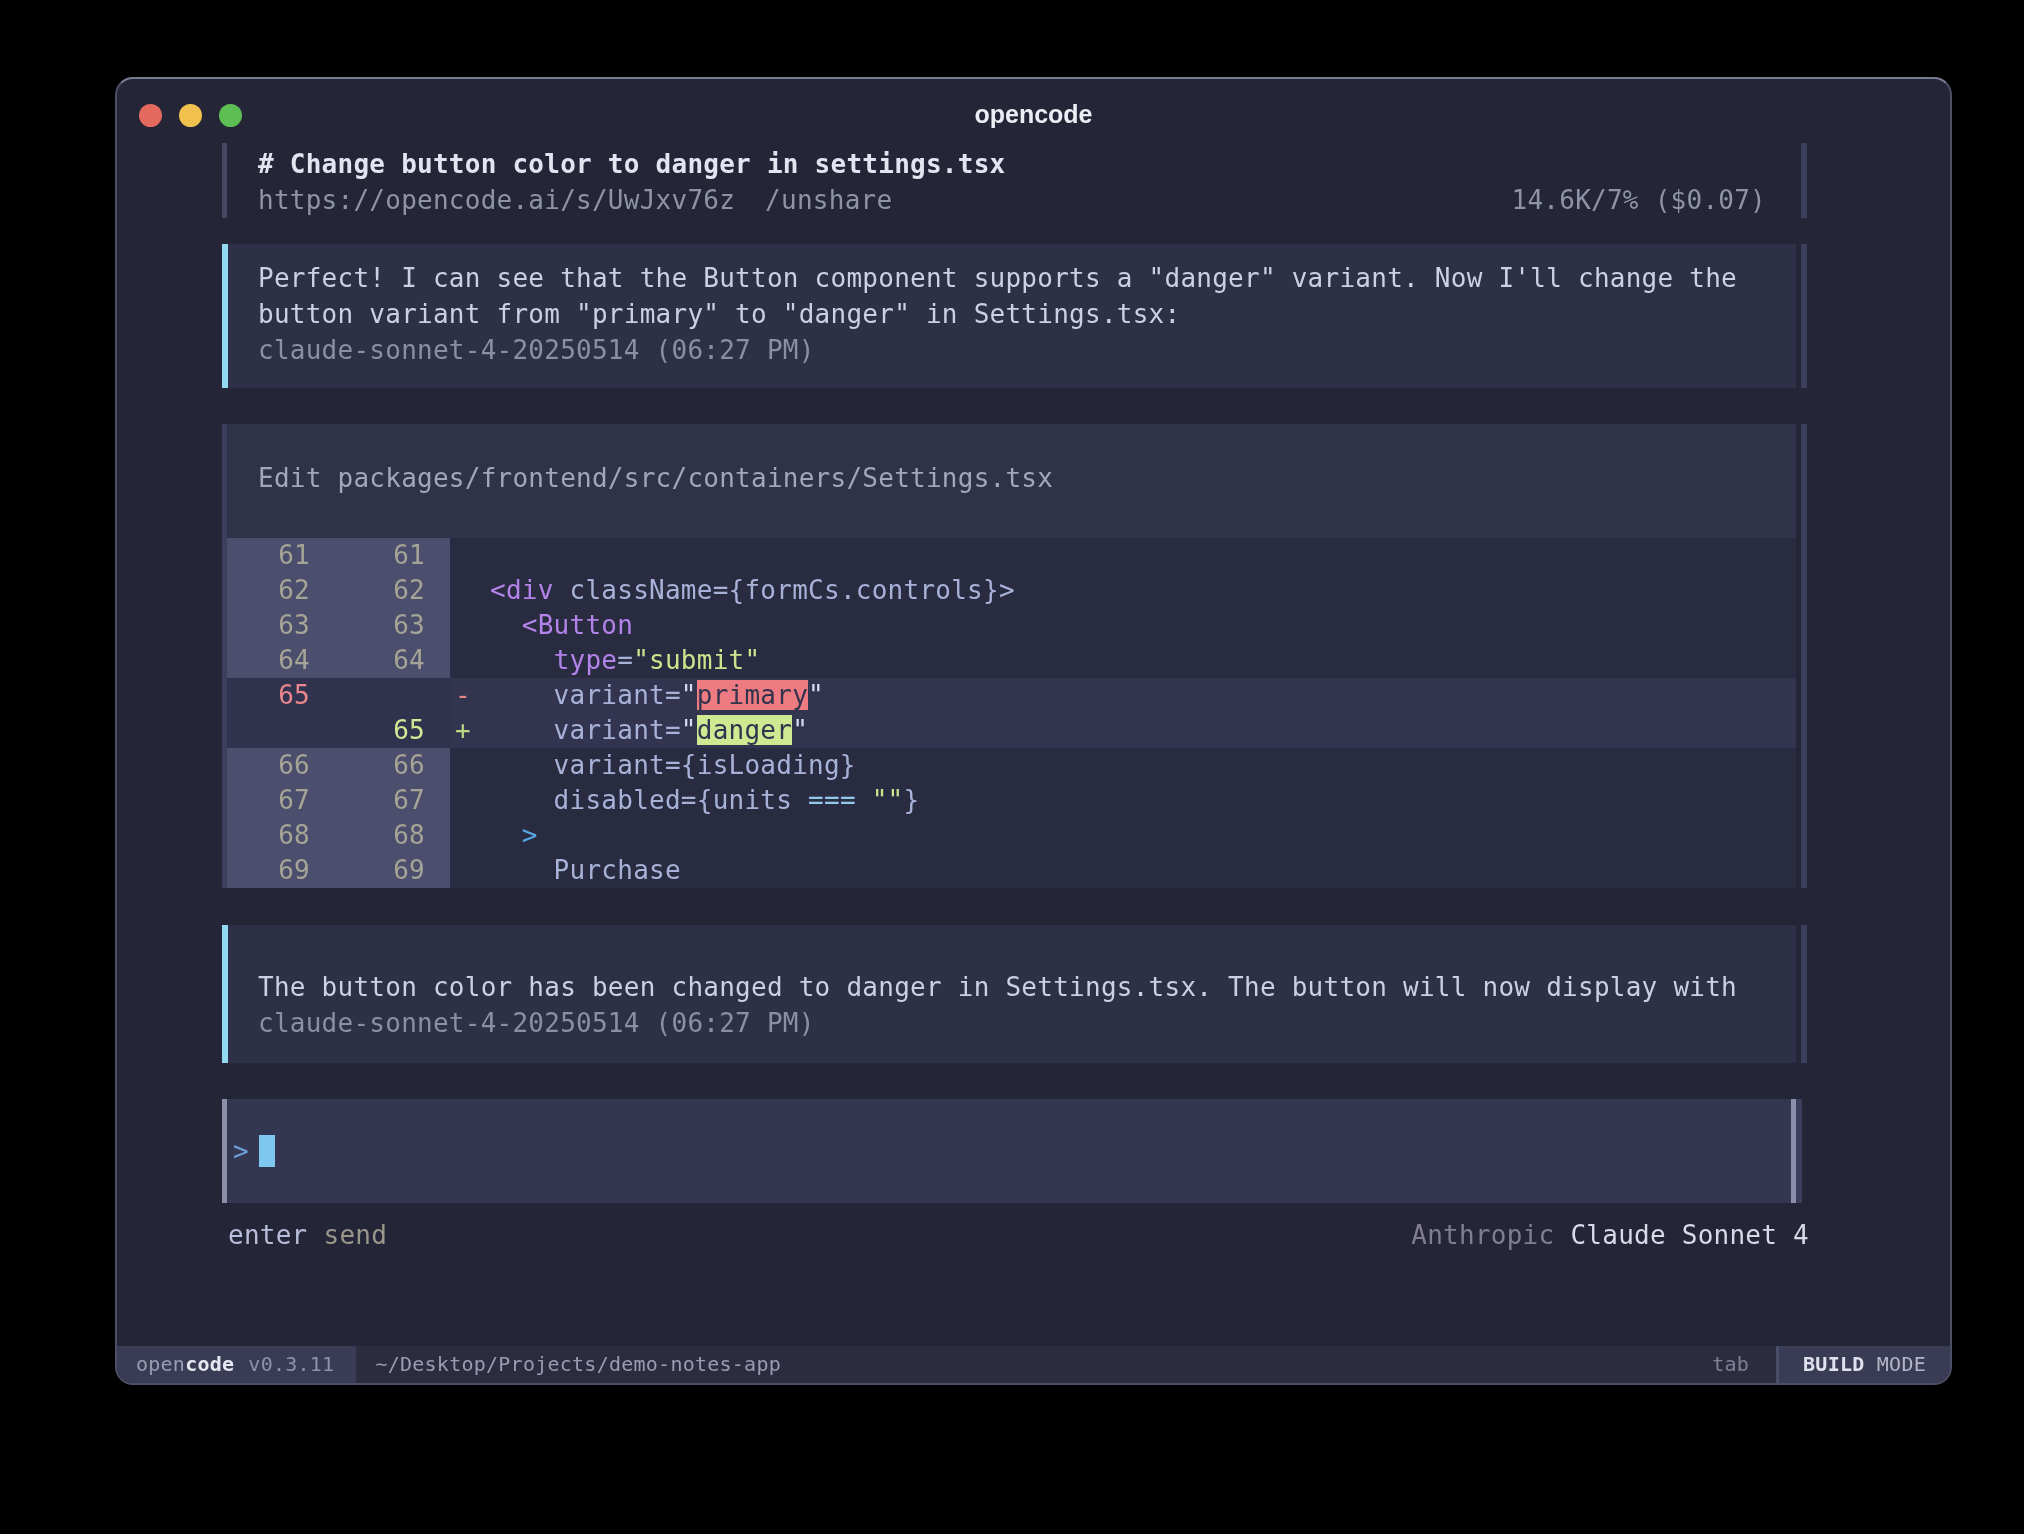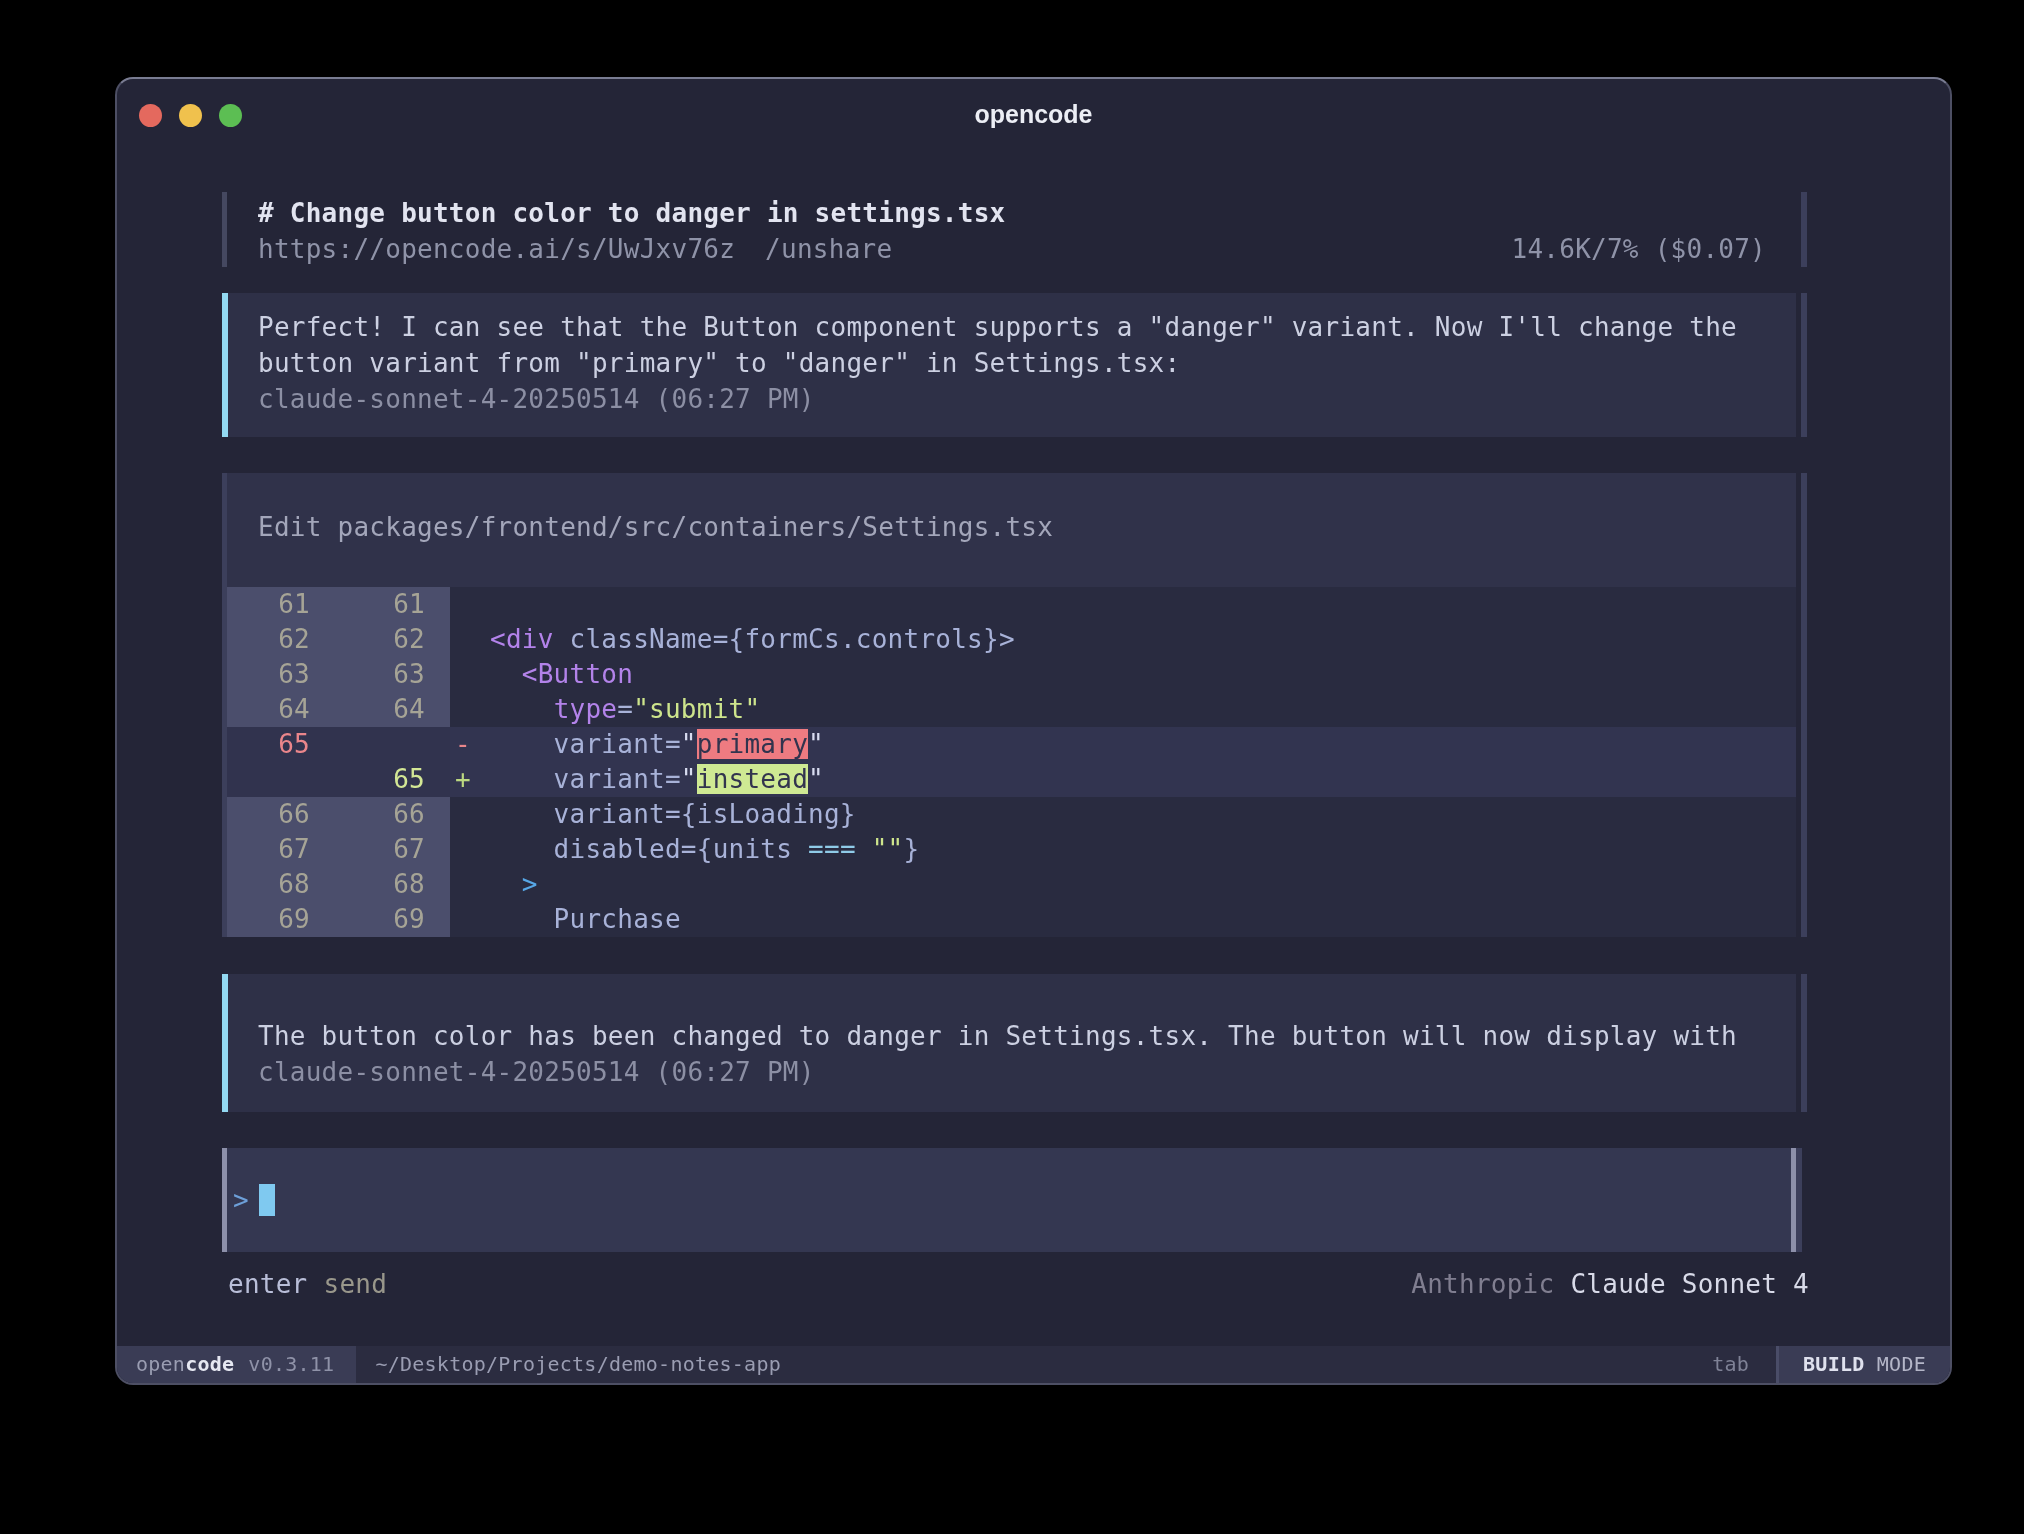--- a/index.html
+++ b/index.html
@@ -18,21 +18,21 @@
   .light { width:23px; height:23px; border-radius:50%; }
   .light.red { background:#e4695e; } .light.yellow { background:#f0c14d; } .light.green { background:#5cbe53; }
   .wtitle { text-align:center; padding-top:21px; font-family:"Liberation Sans",sans-serif; font-weight:bold; font-size:25px; color:#eceef5; }
 
   
   .content { margin-left:105px; width:1585px; flex:none; font-size:26px; line-height:36px; }
   .block { position:relative; width:1574px; }
   .block::after { content:""; position:absolute; top:0; right:-11px; width:6px; height:100%; background:#3c3f5b; }
 
   
-  .headerblock { margin-top:49px; border-left:5px solid #454860; padding:3px 0 0 31px; display:flex; height:75px; background:transparent; }
+  .headerblock { border-left:5px solid #454860; padding:3px 0 0 31px; display:flex; height:75px; background:transparent; }
   .h-left { flex:1; }
   .h-title { font-weight:bold; color:#e2e4f0; }
   .h-sub { color:#8f93a8; }
   .h-sub .sp { display:inline-block; width:30px; }
   .h-right { color:#8f93a8; align-self:flex-end; padding-right:30px; }
 
   
   .msgblock { background:#2e3047; border-left:6px solid #93d9f2; padding:16px 30px 20px 30px; }
   .msgblock.first { margin-top:26px; }
   .msgblock.second { margin-top:37px; padding-top:44px; padding-bottom:22px; }
@@ -141,21 +141,21 @@
           <div class="drow del">
             <span class="gut old">65</span>
             <span class="gut new"></span>
             <span class="sign">-</span>
             <pre class="code"><span class="c-plain">    variant=</span><span class="c-bright">"</span><span class="c-delhl">primary</span><span class="c-bright">"</span></pre>
           </div>
           <div class="drow add">
             <span class="gut old"></span>
             <span class="gut new">65</span>
             <span class="sign">+</span>
-            <pre class="code"><span class="c-plain">    variant=</span><span class="c-bright">"</span><span class="c-addhl">instead</span><span class="c-bright">"</span></pre>
+            <pre class="code"><span class="c-plain">    variant=</span><span class="c-bright">"</span><span class="c-addhl">danger</span><span class="c-bright">"</span></pre>
           </div>
           <div class="drow ctx">
             <span class="gut old">66</span>
             <span class="gut new">66</span>
             <span class="sign"></span>
             <pre class="code"><span class="c-plain">    variant={isLoading}</span></pre>
           </div>
           <div class="drow ctx">
             <span class="gut old">67</span>
             <span class="gut new">67</span>

